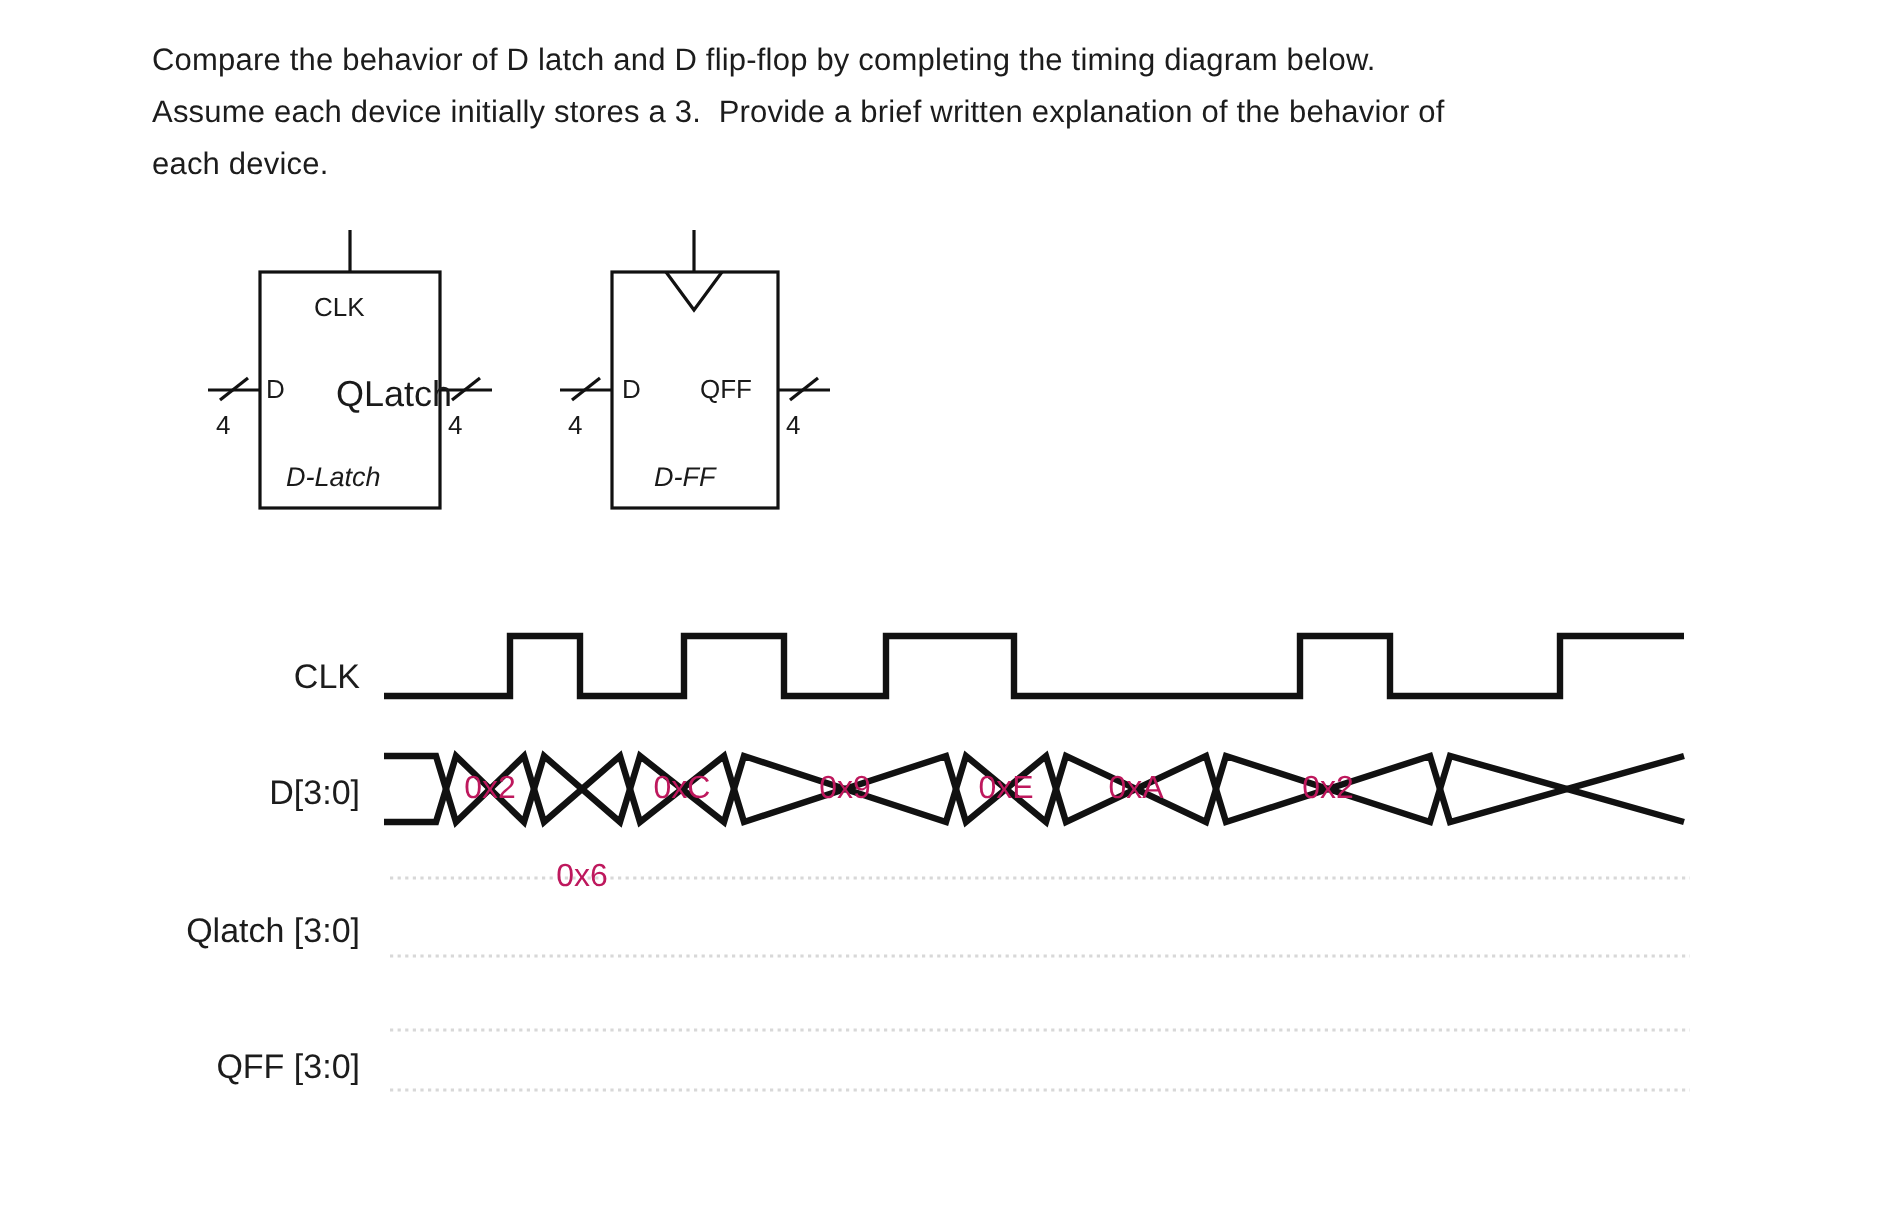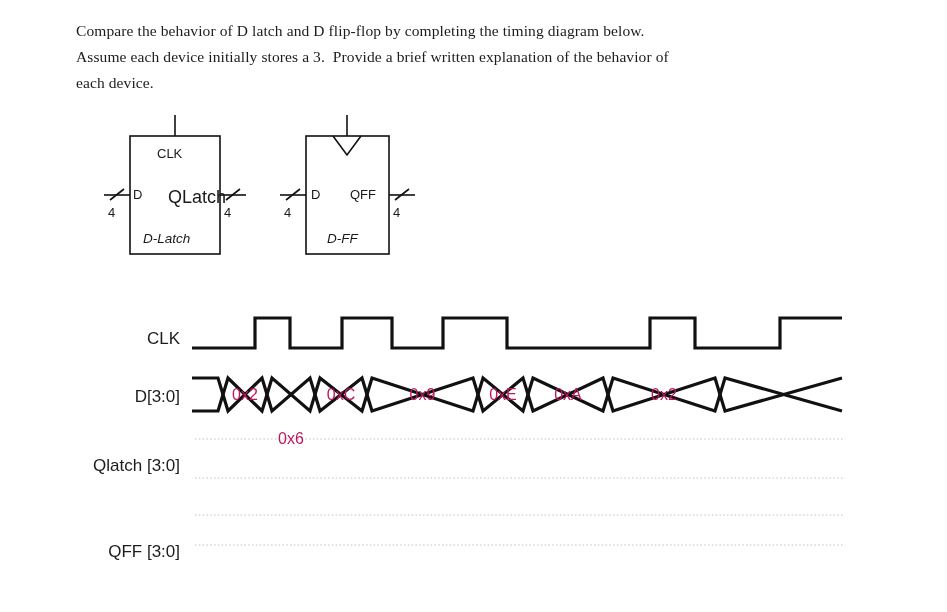--- a/index.html
+++ b/index.html
@@ -16,37 +16,37 @@
   
   .prompt{
     position:absolute;
     left:76px; top:18px;
     width:790px;
     font-size:15.5px;
     line-height:26px;
     color:#1c1c1c;
     letter-spacing:0.1px;
   }
-  .prompt span{display:block;white-space:pre;font-family:Liberation Serif, serif;}
+  .prompt span{display:block;white-space:pre;}
 
   
   .symbols{position:absolute;left:0;top:105px;width:947px;height:165px;}
   .svg-layer{position:absolute;left:0;top:0;}
 
   .rowlabel{
     position:absolute;
     text-align:right;
     font-size:17px;
     color:#1c1c1c;
     white-space:nowrap;
   }
   #lbl-clk   {right:767px; top:329px;}
   #lbl-d     {right:767px; top:387px;}
   #lbl-qlatch{right:767px; top:456px;}
-  #lbl-qff   {right:767px; top:542px;margin-left:16px;}
+  #lbl-qff   {right:767px; top:524px;margin-left:16px;}
 
   .wave-svg{position:absolute;left:0;top:0;}
 
   .busvalue{
     position:absolute;
     font-size:16px;
     color:#be185d;
     text-align:center;
     white-space:nowrap;
     top:386px;

